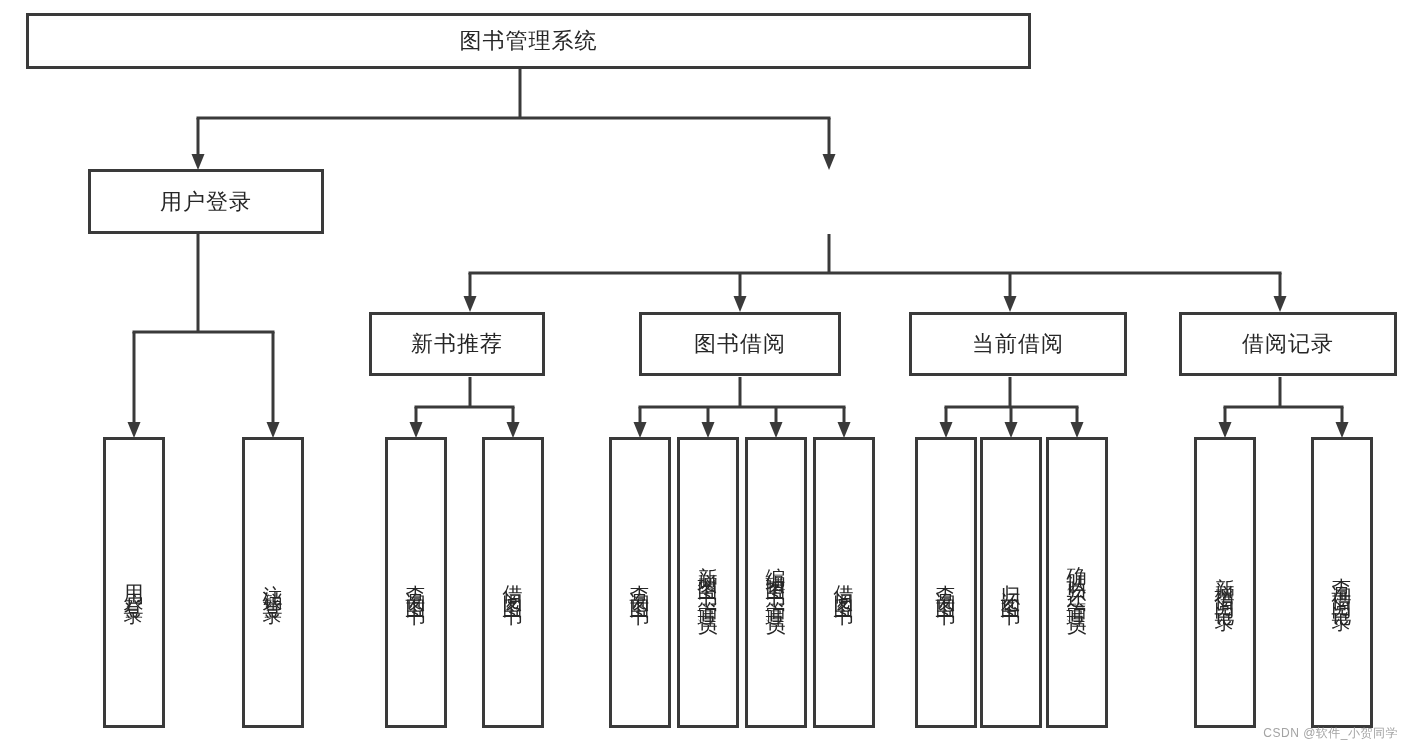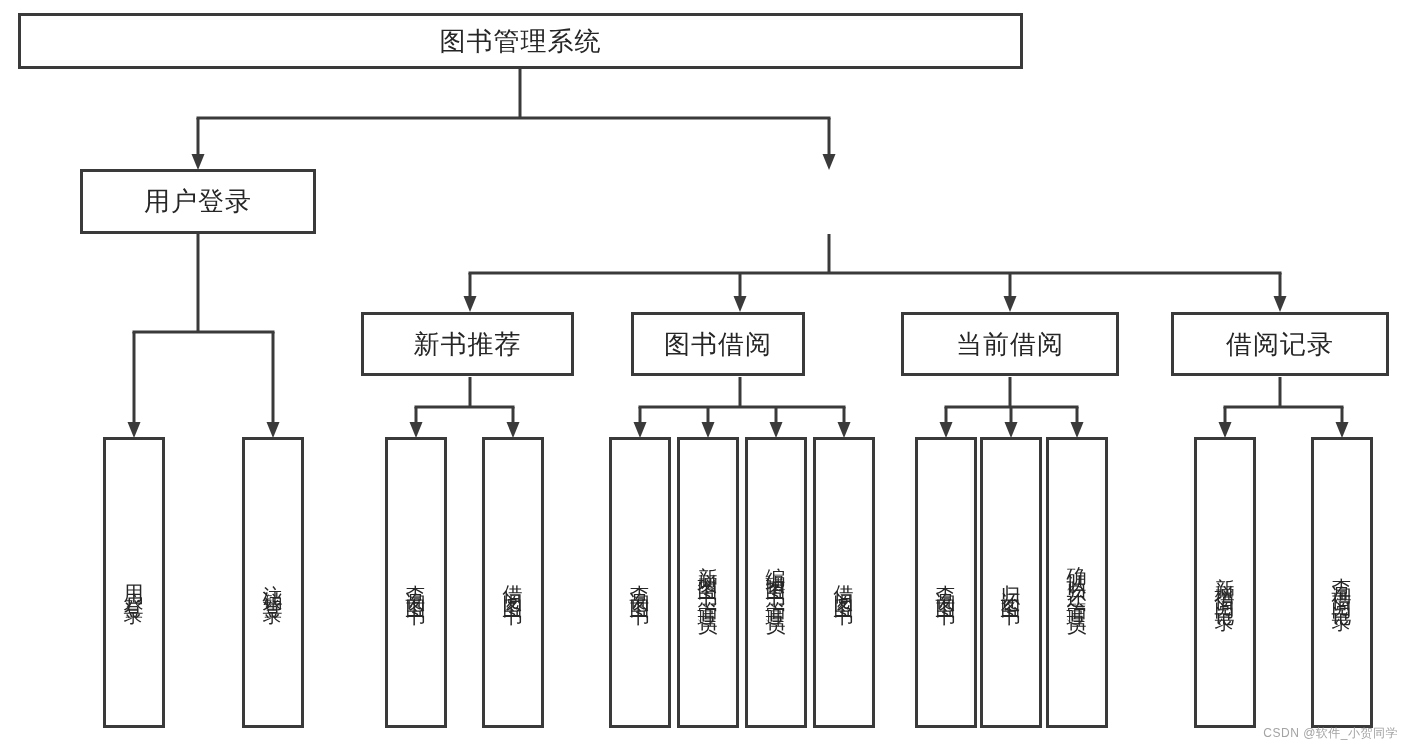--- a/index.html
+++ b/index.html
@@ -15,21 +15,21 @@
     position:absolute;
     box-sizing:border-box;
     border:3px solid #3a3a3a;
     background:#ffffff;
     color:#262626;
     display:flex;
     align-items:center;
     justify-content:center;
     text-align:center;
   }
-  .hnode{font-size:26px;letter-spacing:1px;}
+  .hnode{font-size:22px;letter-spacing:1px;margin-left:8px;}
   .leaf{
     writing-mode:vertical-rl;
     text-orientation:mixed;
     font-size:20px;
     letter-spacing:7px;
     line-height:1.0;
   }
   .watermark{
     position:absolute;
     right:7px;
@@ -118,22 +118,22 @@
       <polygon points="1218.5,422 1231.5,422 1225,438" stroke="none"></polygon>
       <line x1="1342" y1="407" x2="1342" y2="423"></line>
       <polygon points="1335.5,422 1348.5,422 1342,438" stroke="none"></polygon>
     </g>
   </svg>
 
   <div class="node hnode" style="left:18px;top:13px;width:1005px;height:56px">图书管理系统</div>
 
   <div class="node hnode" style="left:80px;top:169px;width:236px;height:65px">用户登录</div>
 
-  <div class="node hnode" style="left:361px;top:312px;width:213px;height:64px">新书推荐</div>
-  <div class="node hnode" style="left:631px;top:312px;width:174px;height:64px">图书借阅</div>
+  <div class="node hnode" style="left:361px;top:312px;width:176px;height:64px">新书推荐</div>
+  <div class="node hnode" style="left:631px;top:312px;width:202px;height:64px">图书借阅</div>
   <div class="node hnode" style="left:901px;top:312px;width:218px;height:64px">当前借阅</div>
   <div class="node hnode" style="left:1171px;top:312px;width:218px;height:64px">借阅记录</div>
 
   <div class="node leaf" style="left:103px;top:437px;width:62px;height:291px">用户登录</div>
   <div class="node leaf" style="left:242px;top:437px;width:62px;height:291px">注销登录</div>
 
   <div class="node leaf" style="left:385px;top:437px;width:62px;height:291px">查询图书</div>
   <div class="node leaf" style="left:482px;top:437px;width:62px;height:291px">借阅图书</div>
 
   <div class="node leaf" style="left:609px;top:437px;width:62px;height:291px">查询图书</div>

